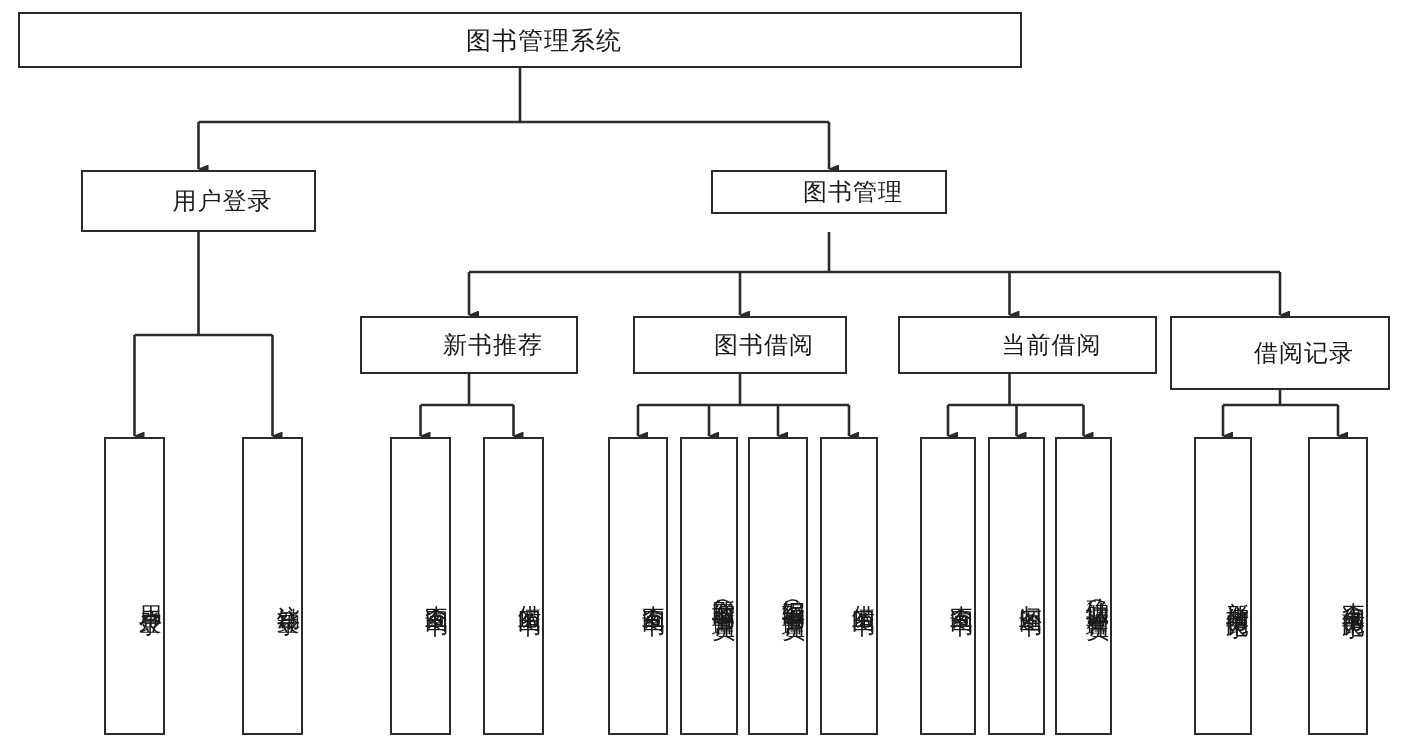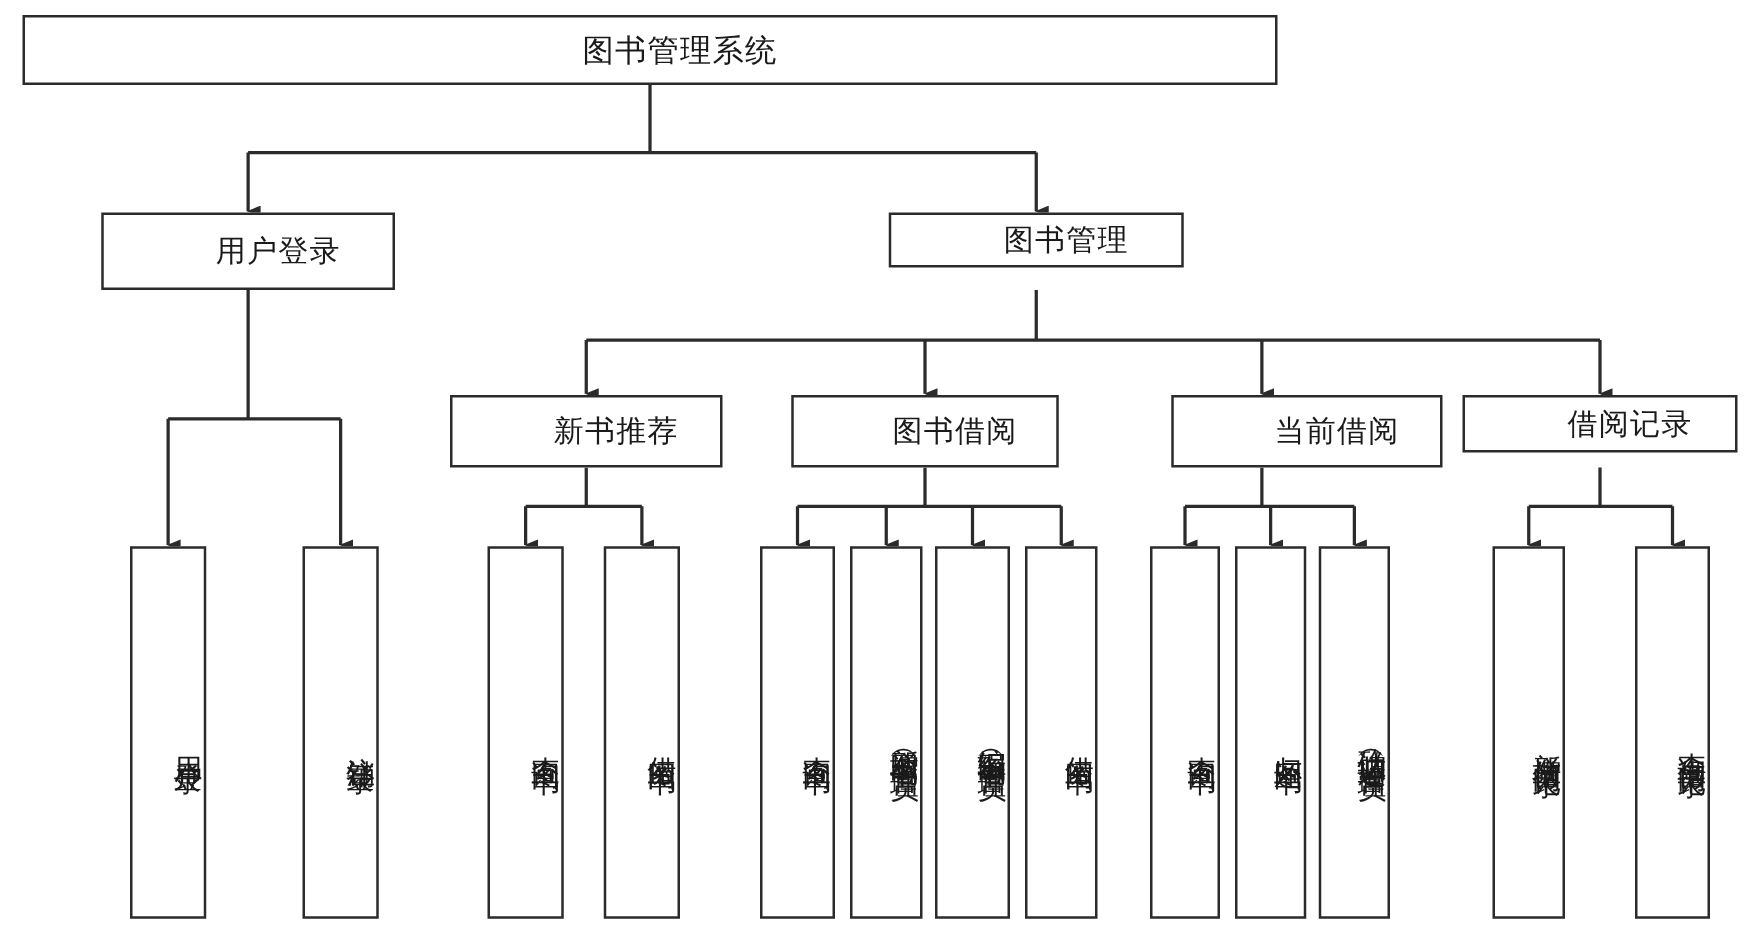--- a/index.html
+++ b/index.html
@@ -83,22 +83,22 @@
         <line x1="1223" y1="405" x2="1223" y2="436" stroke="#2b2b2b" stroke-width="2.6" marker-end="url(#arrowhead)"></line>
         <line x1="1338" y1="405" x2="1338" y2="436" stroke="#2b2b2b" stroke-width="2.6" marker-end="url(#arrowhead)"></line>
       </g>
   </svg>
   <div id="nodes-layer">
       <div class="node h-node root" style="left: 18px; top: 12px; width: 1004px; height: 56px;">图书管理系统</div>
       <div class="node h-node" style="left: 81px; top: 170px; width: 235px; height: 62px;">用户登录</div>
       <div class="node h-node" style="left: 711px; top: 170px; width: 236px; height: 44px;">图书管理</div>
       <div class="node h-node" style="left: 360px; top: 316px; width: 218px; height: 58px;">新书推荐</div>
       <div class="node h-node" style="left: 633px; top: 316px; width: 214px; height: 58px;">图书借阅</div>
-      <div class="node h-node" style="left: 937px; top: 316px; width: 217px; height: 58px;">当前借阅</div>
-      <div class="node h-node" style="left: 1170px; top: 316px; width: 220px; height: 46px;">借阅记录</div>
+      <div class="node h-node" style="left: 898px; top: 316px; width: 259px; height: 58px;">当前借阅</div>
+      <div class="node h-node" style="left: 1170px; top: 316px; width: 220px; height: 74px;">借阅记录</div>
       <div class="node leaf" style="left: 104px; top: 437px; width: 61px; height: 298px;">用户登录</div>
       <div class="node leaf" style="left: 242px; top: 437px; width: 61px; height: 298px;">注销登录</div>
       <div class="node leaf" style="left: 390px; top: 437px; width: 61px; height: 298px;">查询图书</div>
       <div class="node leaf" style="left: 483px; top: 437px; width: 61px; height: 298px;">借阅图书</div>
       <div class="node leaf" style="left: 608px; top: 437px; width: 60px; height: 298px;">查询图书</div>
       <div class="node leaf" style="left: 680px; top: 437px; width: 58px; height: 298px;">新增图书（管理员）</div>
       <div class="node leaf" style="left: 748px; top: 437px; width: 60px; height: 298px;">编辑图书（管理员）</div>
       <div class="node leaf" style="left: 820px; top: 437px; width: 58px; height: 298px;">借阅图书</div>
       <div class="node leaf" style="left: 920px; top: 437px; width: 56px; height: 298px;">查询图书</div>
       <div class="node leaf" style="left: 988px; top: 437px; width: 57px; height: 298px;">归还图书</div>

